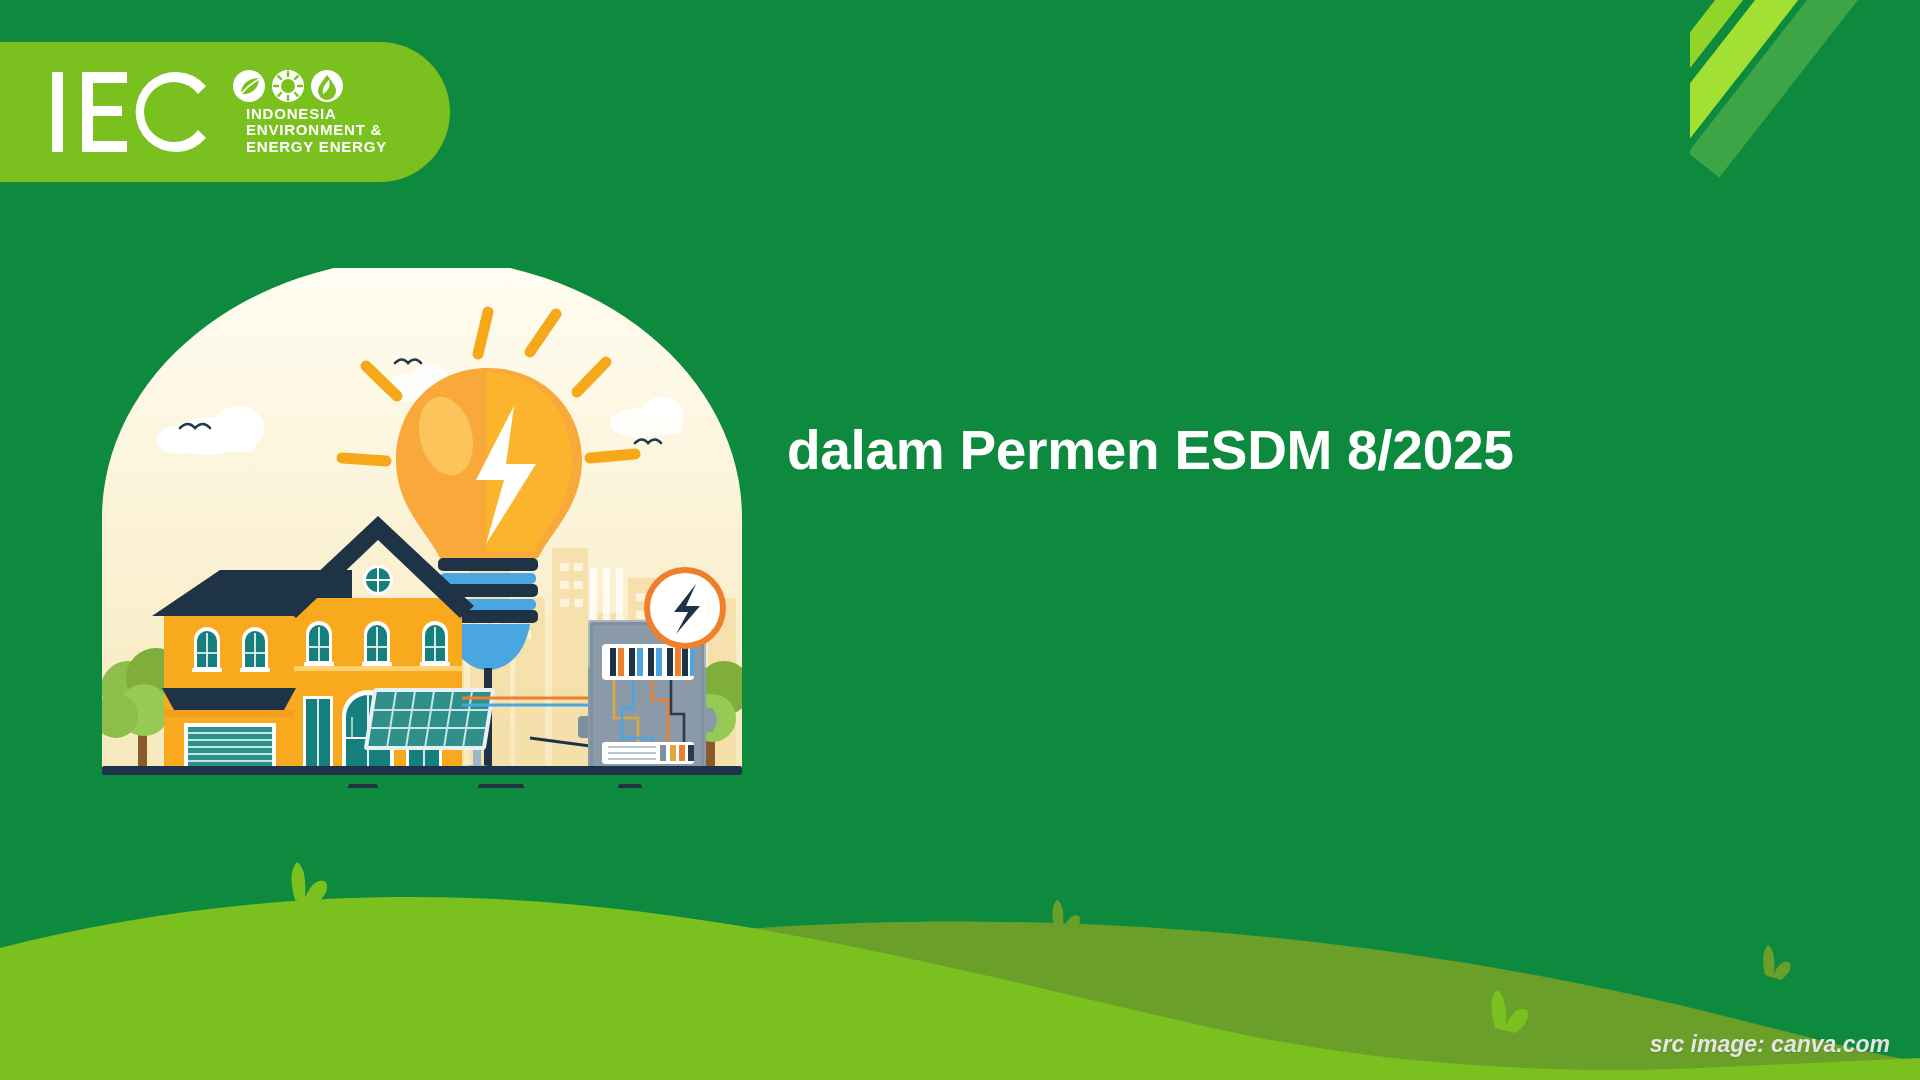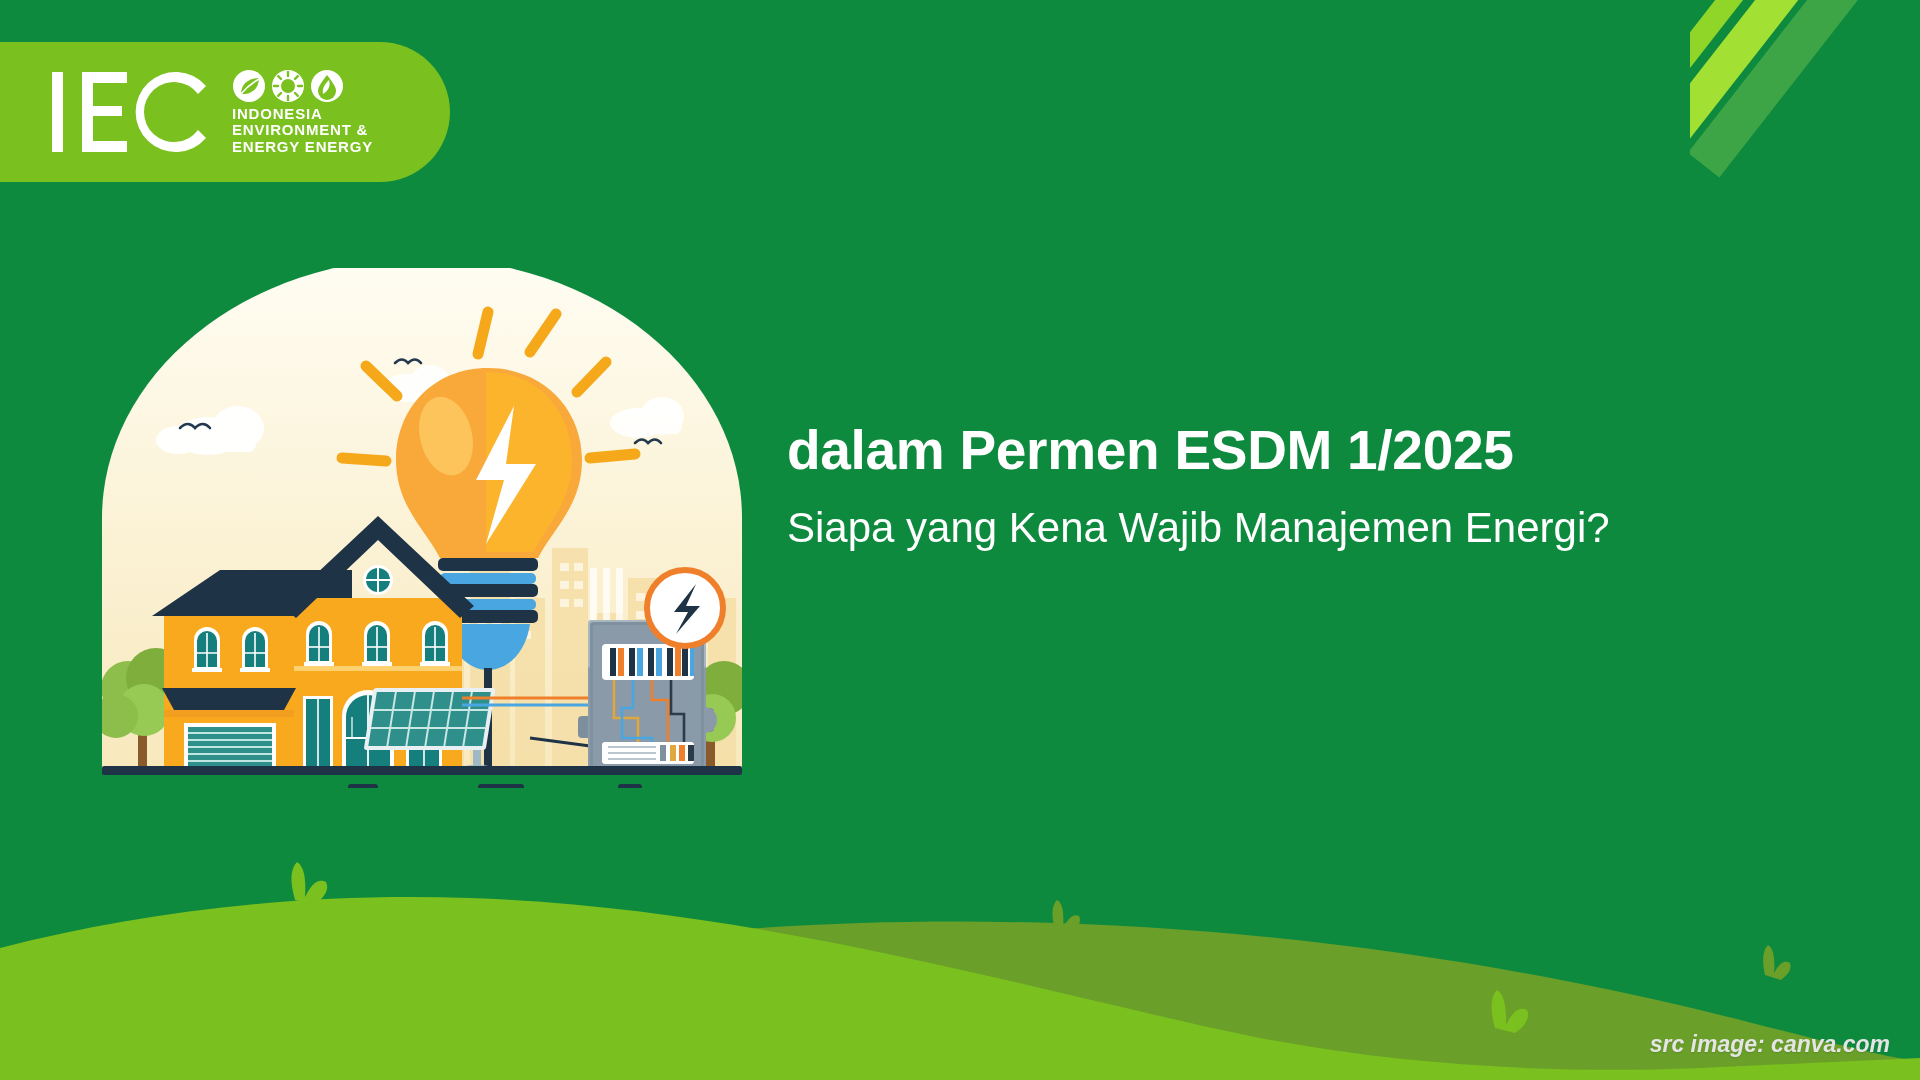--- a/index.html
+++ b/index.html
@@ -68,20 +68,21 @@
     gap: 5px;
     margin-bottom: 3px;
   }
   .logo-text {
     color: #ffffff;
     font-weight: bold;
     line-height: 1.08;
     letter-spacing: 0.8px;
     font-size: 15px;
     font-family: "Liberation Sans", sans-serif;
+    margin-left: 14px;
   }
 
   
   .hills {
     position: absolute;
     left: 0;
     bottom: 0;
     width: 1920px;
     height: 280px;
   }
@@ -524,19 +525,18 @@
 
     <rect x="12" y="498" width="640" height="9" rx="2" fill="#1f3347"></rect>
     <g fill="#1f3347">
       <rect x="258" y="516" width="30" height="6" rx="3"></rect>
       <rect x="388" y="516" width="46" height="6" rx="3"></rect>
       <rect x="528" y="516" width="24" height="6" rx="3"></rect>
     </g>
   </svg>
 
   <div class="text-block">
-    <div class="headline">dalam Permen ESDM 1/2025</div>
-    <div class="subhead">Siapa yang Kena Wajib Manajemen Energi?</div>
+    <div class="headline">dalam Permen ESDM 8/2025</div>
   </div>
 
   <div class="credit">src image: canva.com</div>
 
 </div>
 
 </body></html>

